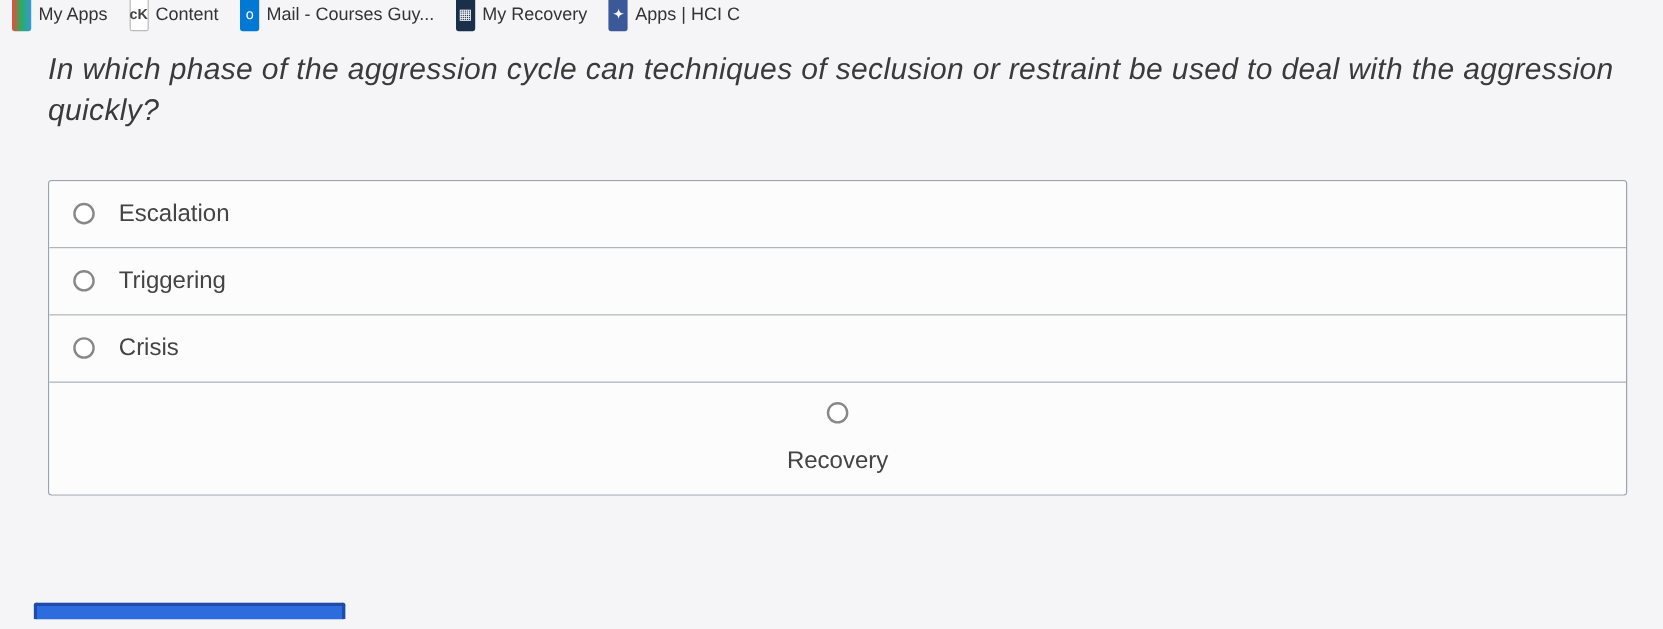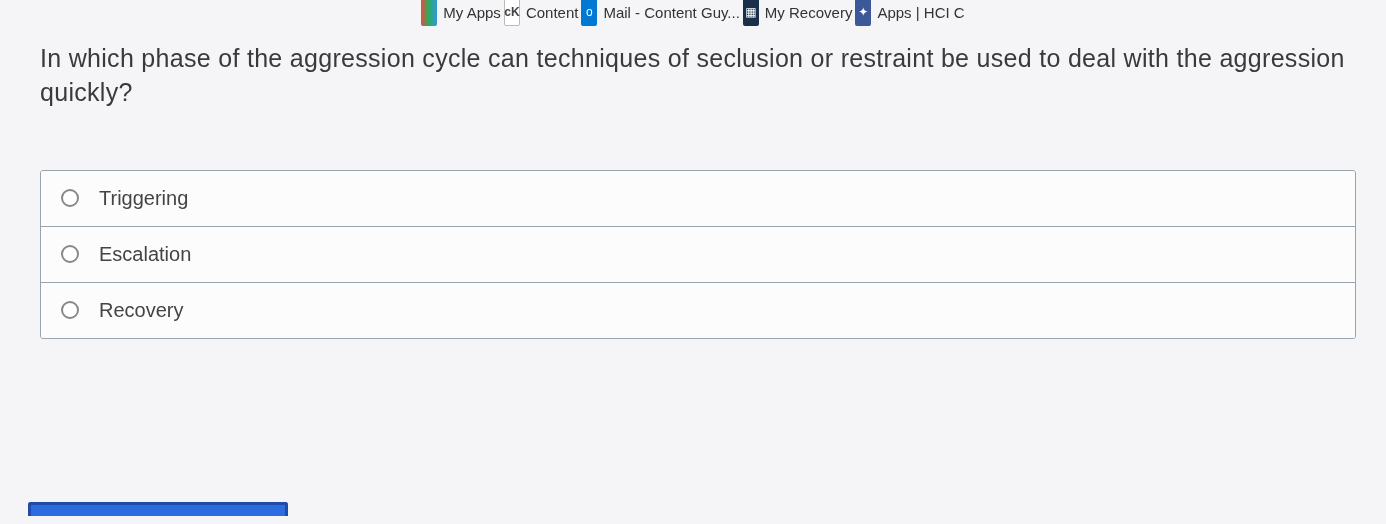--- a/index.html
+++ b/index.html
@@ -11,22 +11,22 @@
       font-family: -apple-system, BlinkMacSystemFont, "Segoe UI", Arial, sans-serif;
       background: #f5f5f7;
       width: 1386px;
       height: 524px;
       overflow: hidden;
       position: relative;
     }
     .bookmarks-bar {
       display: flex;
       align-items: center;
-      justify-content: center;
-      gap: 3px;
+      justify-content: flex-start;
+      gap: 18px;
       padding: 2px 10px 6px 10px;
       height: 28px;
       font-size: 15px;
       color: #333;
       white-space: nowrap;
     }
     .bookmark {
       display: flex;
       align-items: center;
       gap: 6px;
@@ -48,39 +48,41 @@
     .fav-home { background:#3b5998; color:#fff; border-radius:50%; }
 
     .content {
       padding: 14px 30px 20px 40px;
     }
     .question-text {
       font-size: 25px;
       color: #3a3a3a;
       line-height: 1.35;
       letter-spacing: 0.3px;
-      margin-bottom: 60px;
+      margin-bottom: 40px;
       font-weight: 400;
+      font-style: italic;
     }
     .options {
       border: 1px solid #9aa4b0;
       border-radius: 3px;
       overflow: hidden;
     }
     .option {
       display: flex;
       align-items: center;
       gap: 20px;
       padding: 16px 20px;
       border-bottom: 1px solid #9aa4b0;
       cursor: pointer;
       background: #fcfcfd;
     }
     .option:last-child {
       border-bottom: none;
+      flex-direction: column;
     }
     .radio {
       width: 18px;
       height: 18px;
       border: 2px solid #888;
       border-radius: 50%;
       flex-shrink: 0;
       background: #fff;
     }
     .option-label {
@@ -106,43 +108,47 @@
   <div class="bookmark">
     <span class="favicon fav-myapps"></span>
     <span>My Apps</span>
   </div>
   <div class="bookmark">
     <span class="favicon fav-courses">cK</span>
     <span>Content</span>
   </div>
   <div class="bookmark">
     <span class="favicon fav-mail">o</span>
-    <span>Mail - Content Guy...</span>
+    <span>Mail - Courses Guy...</span>
   </div>
   <div class="bookmark">
     <span class="favicon fav-mycontent">▦</span>
     <span>My Recovery</span>
   </div>
   <div class="bookmark">
     <span class="favicon fav-home">✦</span>
     <span>Apps | HCI C</span>
   </div>
 </div>
 
 <div class="content">
   <div class="question-text">In which phase of the aggression cycle can techniques of seclusion or restraint be used to deal with the aggression quickly?</div>
 
   <div class="options">
     <div class="option">
       <span class="radio"></span>
+      <span class="option-label">Escalation</span>
+    </div>
+    <div class="option">
+      <span class="radio"></span>
       <span class="option-label">Triggering</span>
     </div>
     <div class="option">
       <span class="radio"></span>
-      <span class="option-label">Escalation</span>
+      <span class="option-label">Crisis</span>
     </div>
     <div class="option">
       <span class="radio"></span>
       <span class="option-label">Recovery</span>
     </div>
   </div>
 </div>
 
 <div class="submit-hint"></div>
 

